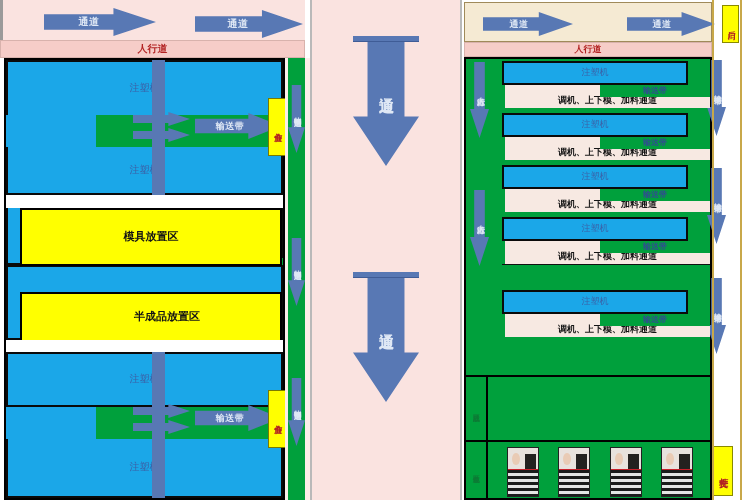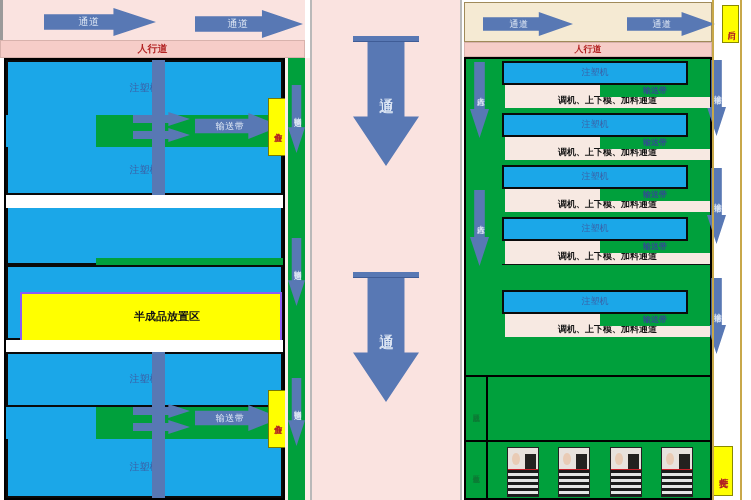--- a/index.html
+++ b/index.html
@@ -39,21 +39,21 @@
   .blue      { background: #1ba7e8; border: 2px solid #0a0a0a; }
   .yellow    { background: #ffff00; border: 1px solid #7a7a00; }
   .cream     { background: #f5ead3; }
   .white     { background: #ffffff; }
 
   
   .arrow-r, .arrow-d {
     position: absolute;
     display: flex; align-items: center; justify-content: center;
     color: #dfe8f5;
-    font-weight: normal;
+    font-weight: bold;
     letter-spacing: 0.5px;
   }
   .arrow-r {
     background: #5878b4;
   }
   .arrow-d {
     background: #5878b4;
   }
   .arrow-r-shape {
     clip-path: polygon(0% 22%, 62% 22%, 62% 0%, 100% 50%, 62% 100%, 62% 78%, 0% 78%);
@@ -131,22 +131,25 @@
   </div>
 
   <div class="abs yellow txt" style="left:268px; top:98px; width:18px; height:58px;">
     <span class="vert red-label" style="font-size:8px;">作业台</span>
   </div>
 
   <div class="abs blue" style="left:6px; top:203px; width:277px; height:62px;"></div>
   <div class="abs green" style="left:96px; top:258px; width:187px; height:28px;"></div>
   <div class="abs blue" style="left:6px; top:265px; width:277px; height:75px;"></div>
 
-
-  <div class="abs yellow txt" style="left:20px; top:292px; width:262px; height:50px; border:2px solid #8b5cf6;padding-left:32px;">
+  <div class="abs yellow txt" style="left:20px; top:208px; width:262px; height:58px; border:2px solid #000;">
+    <span class="dark-label" style="font-size:11px;">模具放置区</span>
+  </div>
+
+  <div class="abs yellow txt" style="left:20px; top:292px; width:262px; height:50px; border:2px solid #000000;padding-left:32px;">
     <span class="dark-label" style="font-size:11px;">半成品放置区</span>
   </div>
 
   <div class="abs white" style="left:6px; top:196px; width:277px; height:12px;"></div>
   <div class="abs white" style="left:6px; top:340px; width:277px; height:12px;"></div>
 
   <div class="abs blue" style="left:6px; top:352px; width:277px; height:55px;"></div>
   <div class="abs txt" style="left:6px; top:352px; width:277px; height:55px;">
     <span class="mach-label" style="font-size:10px;">注塑机</span>
   </div>

